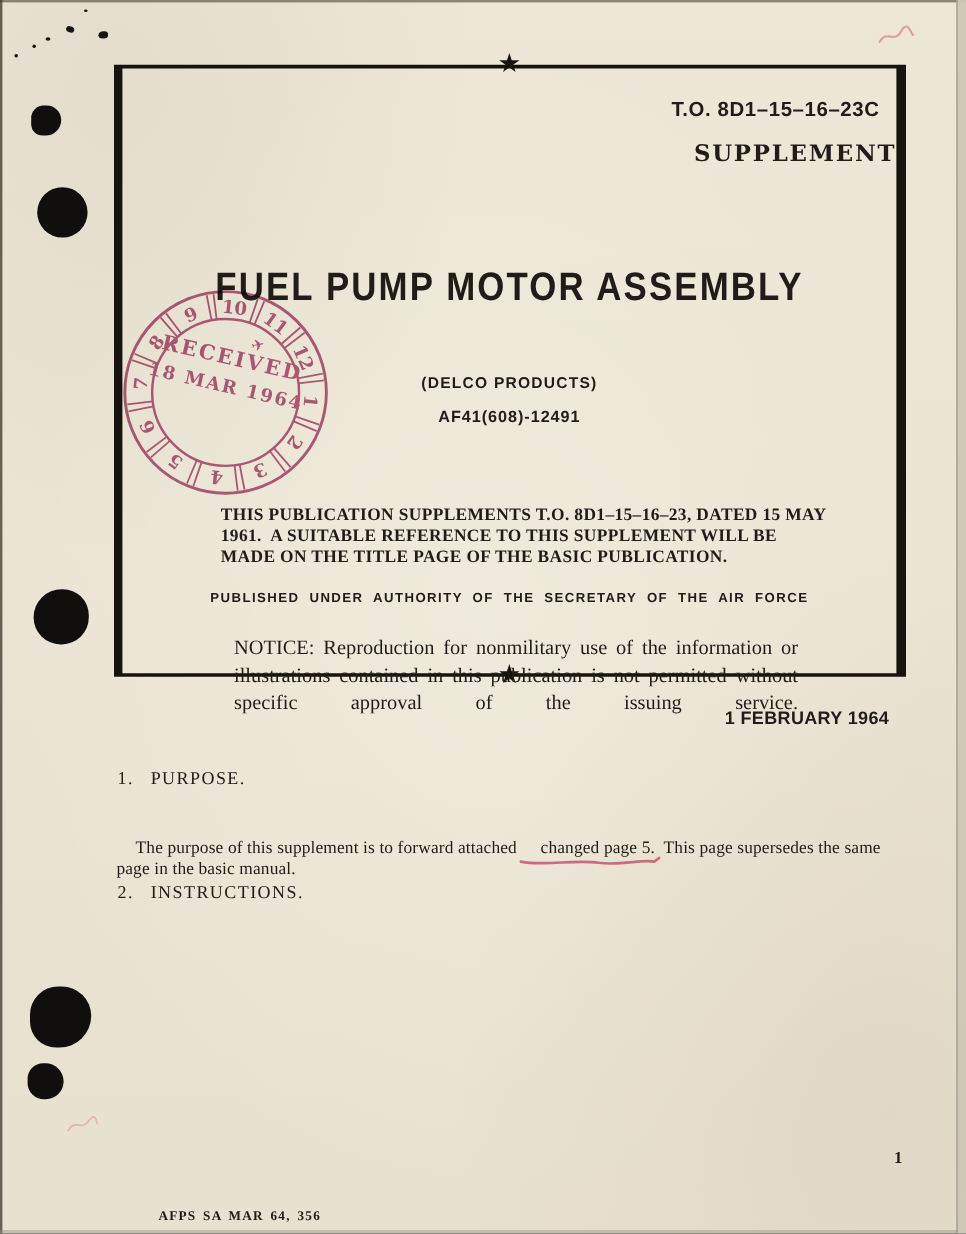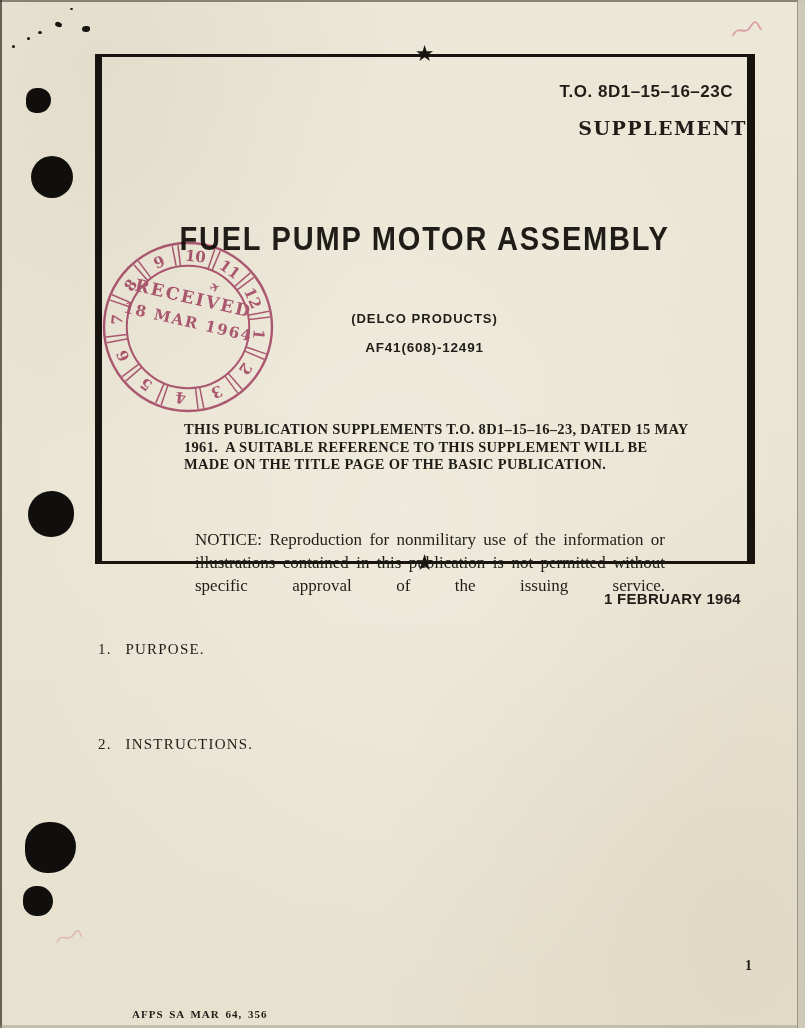--- a/index.html
+++ b/index.html
@@ -110,20 +110,21 @@
     <span class="star star-bottom">★</span>
 
     <div class="to-number">T.O. 8D1–15–16–23C</div>
     <div class="tb supplement">SUPPLEMENT</div>
     <div class="tb main-title">
       <span class="condense">FUEL PUMP MOTOR ASSEMBLY</span>
     </div>
     <div class="tb manufacturer">(DELCO PRODUCTS)</div>
     <div class="tb contract">AF41(608)-12491</div>
     <div class="supp-note">THIS PUBLICATION SUPPLEMENTS T.O. 8D1–15–16–23, DATED 15 MAY 1961.  A SUITABLE REFERENCE TO THIS SUPPLEMENT WILL BE MADE ON THE TITLE PAGE OF THE BASIC PUBLICATION.</div>
+    <div class="tb authority">PUBLISHED UNDER AUTHORITY OF THE SECRETARY OF THE AIR FORCE</div>
     <div class="notice">NOTICE:  Reproduction for nonmilitary use of the information or illustrations contained in this publication is not permitted without specific approval of the issuing service.</div>
   </div>
 
   <svg class="stamp" viewBox="0 0 170 170">
     <g>
         <circle cx="85" cy="85" r="83" fill="none" stroke="#b04a74" stroke-width="2.4"></circle>
         <circle cx="85" cy="85" r="60.5" fill="none" stroke="#b04a74" stroke-width="2"></circle>
         <text x="85" y="20" text-anchor="middle" font-size="15" font-weight="bold" fill="#b04a74" transform="rotate(6 85 85)">10</text>
         <line x1="85" y1="3.5" x2="85" y2="24.5" stroke="#b04a74" stroke-width="1.5" transform="rotate(19 85 85)"></line>
         <line x1="85" y1="3.5" x2="85" y2="24.5" stroke="#b04a74" stroke-width="1.5" transform="rotate(23 85 85)"></line>
@@ -164,18 +165,21 @@
     <g transform="rotate(13 85 85)">
       <text x="104" y="45" font-size="13" text-anchor="middle" transform="rotate(-25 104 45)" fill="#b04a74">✈</text>
       <text x="84" y="62" font-size="17" font-weight="bold" text-anchor="middle" letter-spacing="2" fill="#b04a74">RECEIVED</text>
       <text x="84" y="85" font-size="15" font-weight="bold" text-anchor="middle" letter-spacing="1.5" fill="#b04a74">18 MAR 1964</text>
     </g>
   </svg>
 
   <div class="dateline">1 FEBRUARY 1964</div>
 
   <div class="sec-heading h1">1.  PURPOSE.</div>
+  <p class="sec-body b1"><span>The purpose of this supplement is to forward attached </span><span class="u"><span>changed page 5.</span><svg viewBox="0 0 118 11" preserveAspectRatio="none">
+          <path d="M2,6 C22,10 45,4 66,7 C84,9.5 102,4 112,6 l4,-3" fill="none" stroke-width="2.2" stroke-linecap="round" opacity=".8" stroke="#c84a6a"></path>
+        </svg></span><span>  This page supersedes the same page in the basic manual.</span></p>
 
   <div class="sec-heading h2">2.  INSTRUCTIONS.</div>
 
   <div class="imprint">AFPS SA MAR 64, 356</div>
   <div class="page-number">1</div>
 </div>
 
 </body></html>

